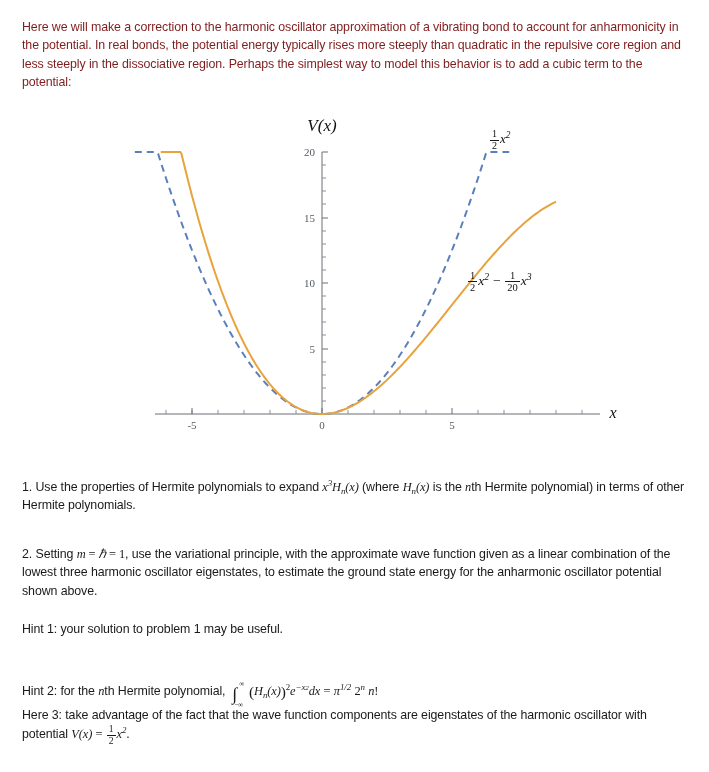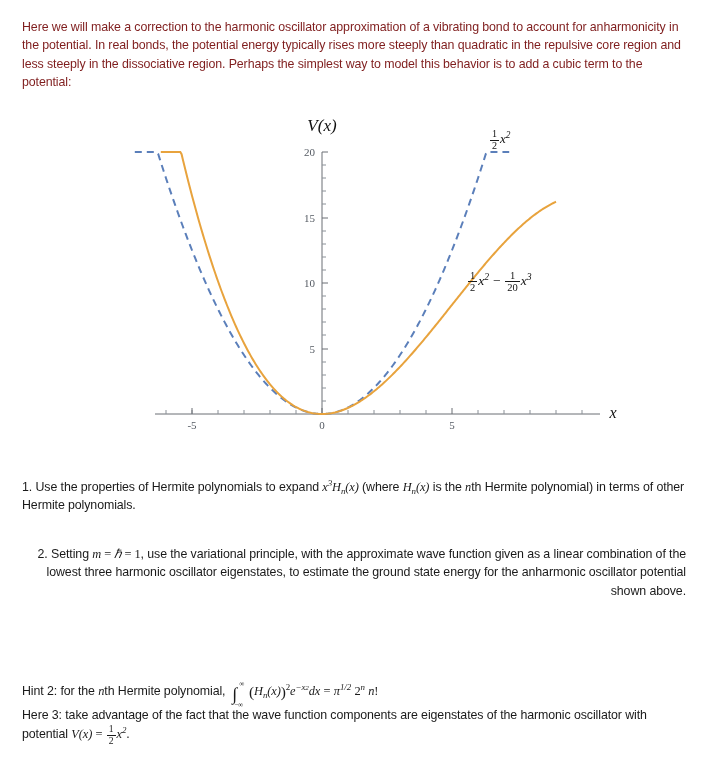--- a/index.html
+++ b/index.html
@@ -14,21 +14,21 @@
     position:absolute;
     font-size:12.4px;
     line-height:18.4px;
     color:#7f1d1d;
     letter-spacing:-0.1px;
   }
   #intro{left:22px;top:18px;width:668px;}
 
   .prob{position:absolute;font-size:12.4px;line-height:18.4px;color:#1a1a1a;letter-spacing:-0.1px;}
   #prob1{left:22px;top:454px;width:664px;margin-top:24px;}
-  #prob2{left:22px;top:545px;width:664px;text-align:right;}
+  #prob2{left:22px;top:545px;width:664px;}
   #hint1{left:22px;top:620px;width:664px;}
   #hint2{left:22px;top:682px;width:664px;}
   #hint3{left:22px;top:706px;width:664px;}
 
   
   .mi{font-family:"Liberation Serif",serif;font-style:italic;}
   .mn{font-family:"Liberation Serif",serif;font-style:normal;}
   .mo{font-family:"Liberation Serif",serif;font-style:normal;}
   sup{font-size:0.72em;vertical-align:super;line-height:0;}
   sub{font-size:0.72em;vertical-align:sub;line-height:0;}
@@ -159,20 +159,24 @@
   <div class="prob" id="prob1">
     <span>1.</span>
     <span>Use the properties of Hermite polynomials to expand </span><span class="mi">x<sup>3</sup>H<sub>n</sub>(x)</span><span> (where </span><span class="mi">H<sub>n</sub>(x)</span><span> is the </span><span class="mi">n</span><span>th Hermite polynomial) in terms of other Hermite polynomials.</span>
   </div>
 
   <div class="prob" id="prob2">
     <span>2.</span>
     <span>Setting </span><span class="mi">m</span><span class="mo"> = </span><span class="mi">ℏ</span><span class="mo"> = </span><span class="mn">1</span><span>, use the variational principle, with the approximate wave function given as a linear combination of the lowest three harmonic oscillator eigenstates, to estimate the ground state energy for the anharmonic oscillator potential shown above.</span>
   </div>
 
+  <div class="prob" id="hint1">
+    <span>Hint 1:</span>
+    <span>your solution to problem 1 may be useful.</span>
+  </div>
 
   <div class="prob" id="hint2">
     <span>Hint 2:</span>
     <span>for the </span><span class="mi">n</span><span>th Hermite polynomial,</span>&nbsp;&nbsp;<span class="intg">∫<span class="lim-top">∞</span><span class="lim-bot">−∞</span></span><span class="bigparen">(</span><span class="mi">H<sub>n</sub>(x)</span><span class="bigparen">)</span><sup class="mn">2</sup><span class="mi">e<sup>−x<span style="font-size:0.8em">2</span></sup></span><span class="mi">dx</span> <span class="mo">=</span> <span class="mi">π<sup>1/2</sup></span> <span class="mn">2<sup class="mi">n</sup></span> <span class="mi">n</span><span class="mn">!</span>
   </div>
 
   <div class="prob" id="hint3">
     <span>Here 3:</span>
     <span>take advantage of the fact that the wave function components are eigenstates of the harmonic oscillator with potential </span><span class="mi">V(x)</span> <span class="mo">=</span> <span class="frac"><span class="num">1</span><span class="den">2</span></span><span class="mi">x<sup>2</sup></span><span>.</span>
   </div>

